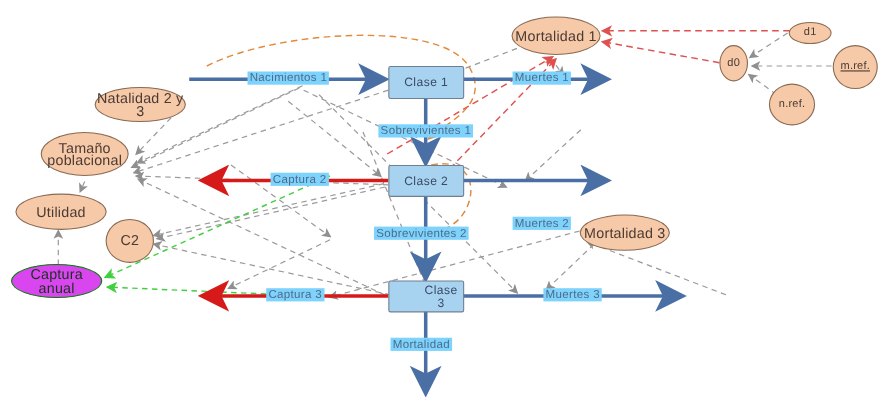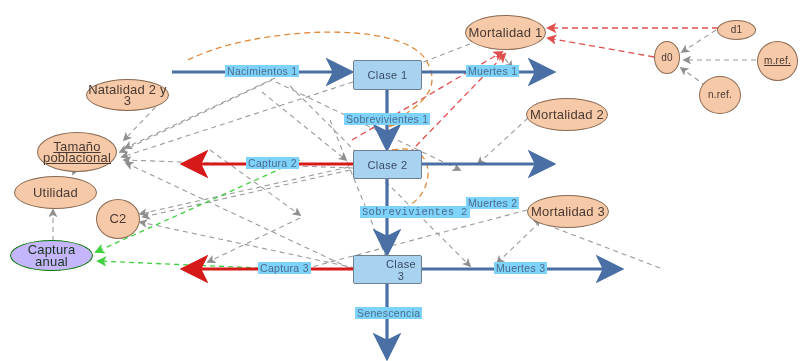--- a/index.html
+++ b/index.html
@@ -6,21 +6,21 @@
   body{width:800px;height:361px;overflow:hidden;
        font-family:"Liberation Sans",sans-serif;}
   #canvas{position:relative;width:800px;height:361px;background:#fff;}
   svg.layer{position:absolute;left:0;top:0;width:800px;height:361px;}
   .node{position:absolute;display:flex;align-items:center;justify-content:center;
         text-align:center;box-sizing:border-box;}
   .stock{background:#a8d3f0;border:1.6px solid #6f7f8f;border-radius:2px;
          color:#3a4a66;font-size:11px;letter-spacing:.4px;}
   .conv{background:#f6c9a8;border:1.4px solid #8a6a52;border-radius:50%;
         color:#4a3a33;font-size:13px;line-height:11.5px;letter-spacing:.2px;}
-  .conv.green{background:#c4b5fd;border-color:#0a7a0a;color:#17331a;}
+  .conv.green{background:#d946ef;border-color:#0a7a0a;color:#17331a;}
   .flowlabel{position:absolute;color:#4e6b8a;font-size:10.5px;letter-spacing:.3px;
              background:#7dd3fc;padding:0 2px;white-space:nowrap;}
   .flowlabel.red{color:#4e6b8a;}
 </style>
 </head>
 <body>
 
 <div id="canvas">
 
   <svg class="layer">
@@ -105,35 +105,34 @@
       <path d="M353,164 L186,164"></path>
       <path d="M353,269 L186,269"></path>
     </g>
   </svg>
 
   <div class="flowlabel" style="left:225px;top:65px;">Nacimientos 1</div>
   <div class="flowlabel" style="left:466px;top:65px;">Muertes 1</div>
   <div class="flowlabel" style="left:344px;top:113px;">Sobrevivientes 1</div>
   <div class="flowlabel red" style="left:246px;top:157px;">Captura 2</div>
   <div class="flowlabel" style="left:466px;top:157px;margin-top:40px;">Muertes 2</div>
-  <div class="flowlabel" style="left:360px;top:206px;font-family:Liberation Mono, monospace;">Sobrevivientes 2</div>
-  <div class="flowlabel red" style="left:258px;top:262px;">Captura 3</div>
+  <div class="flowlabel" style="left:340px;top:206px;">Sobrevivientes 2</div>
+  <div class="flowlabel red" style="left:242px;top:262px;">Captura 3</div>
   <div class="flowlabel" style="left:494px;top:262px;">Muertes 3</div>
-  <div class="flowlabel" style="left:355px;top:307px;">Senescencia</div>
+  <div class="flowlabel" style="left:355px;top:307px;">Mortalidad</div>
 
   <div class="node stock" style="left:353px;top:60px;width:69px;height:30px;">Clase 1</div>
   <div class="node stock" style="left:353px;top:150px;width:69px;height:29px;">Clase 2</div>
   <div class="node stock" style="left:353px;top:255px;width:69px;height:29px;padding-left:27px;">Clase 3</div>
 
   <div class="node conv" style="left:86px;top:79px;width:83px;height:32px;">Natalidad 2 y 3</div>
-  <div class="node conv" style="left:37px;top:132px;width:80px;height:40px;text-decoration:underline;">Tamaño poblacional</div>
+  <div class="node conv" style="left:37px;top:120px;width:80px;height:40px;">Tamaño poblacional</div>
   <div class="node conv" style="left:14px;top:176px;width:83px;height:33px;">Utilidad</div>
   <div class="node conv" style="left:96px;top:199px;width:44px;height:40px;">C2</div>
   <div class="node conv green" style="left:10px;top:240px;width:83px;height:31px;">Captura anual</div>
   <div class="node conv" style="left:465px;top:15px;width:81px;height:35px;">Mortalidad 1</div>
-  <div class="node conv" style="left:526px;top:98px;width:82px;height:33px;">Mortalidad 2</div>
   <div class="node conv" style="left:527px;top:195px;width:82px;height:33px;">Mortalidad 3</div>
   <div class="node conv" style="left:717px;top:20px;width:39px;height:20px;font-size:10px;">d1</div>
   <div class="node conv" style="left:654px;top:41px;width:26px;height:33px;font-size:10px;">d0</div>
   <div class="node conv" style="left:757px;top:41px;width:41px;height:40px;font-size:10px;text-decoration:underline;">m.ref.</div>
   <div class="node conv" style="left:699px;top:76px;width:42px;height:38px;font-size:10px;">n.ref.</div>
 
 </div>
 
 </body></html>

